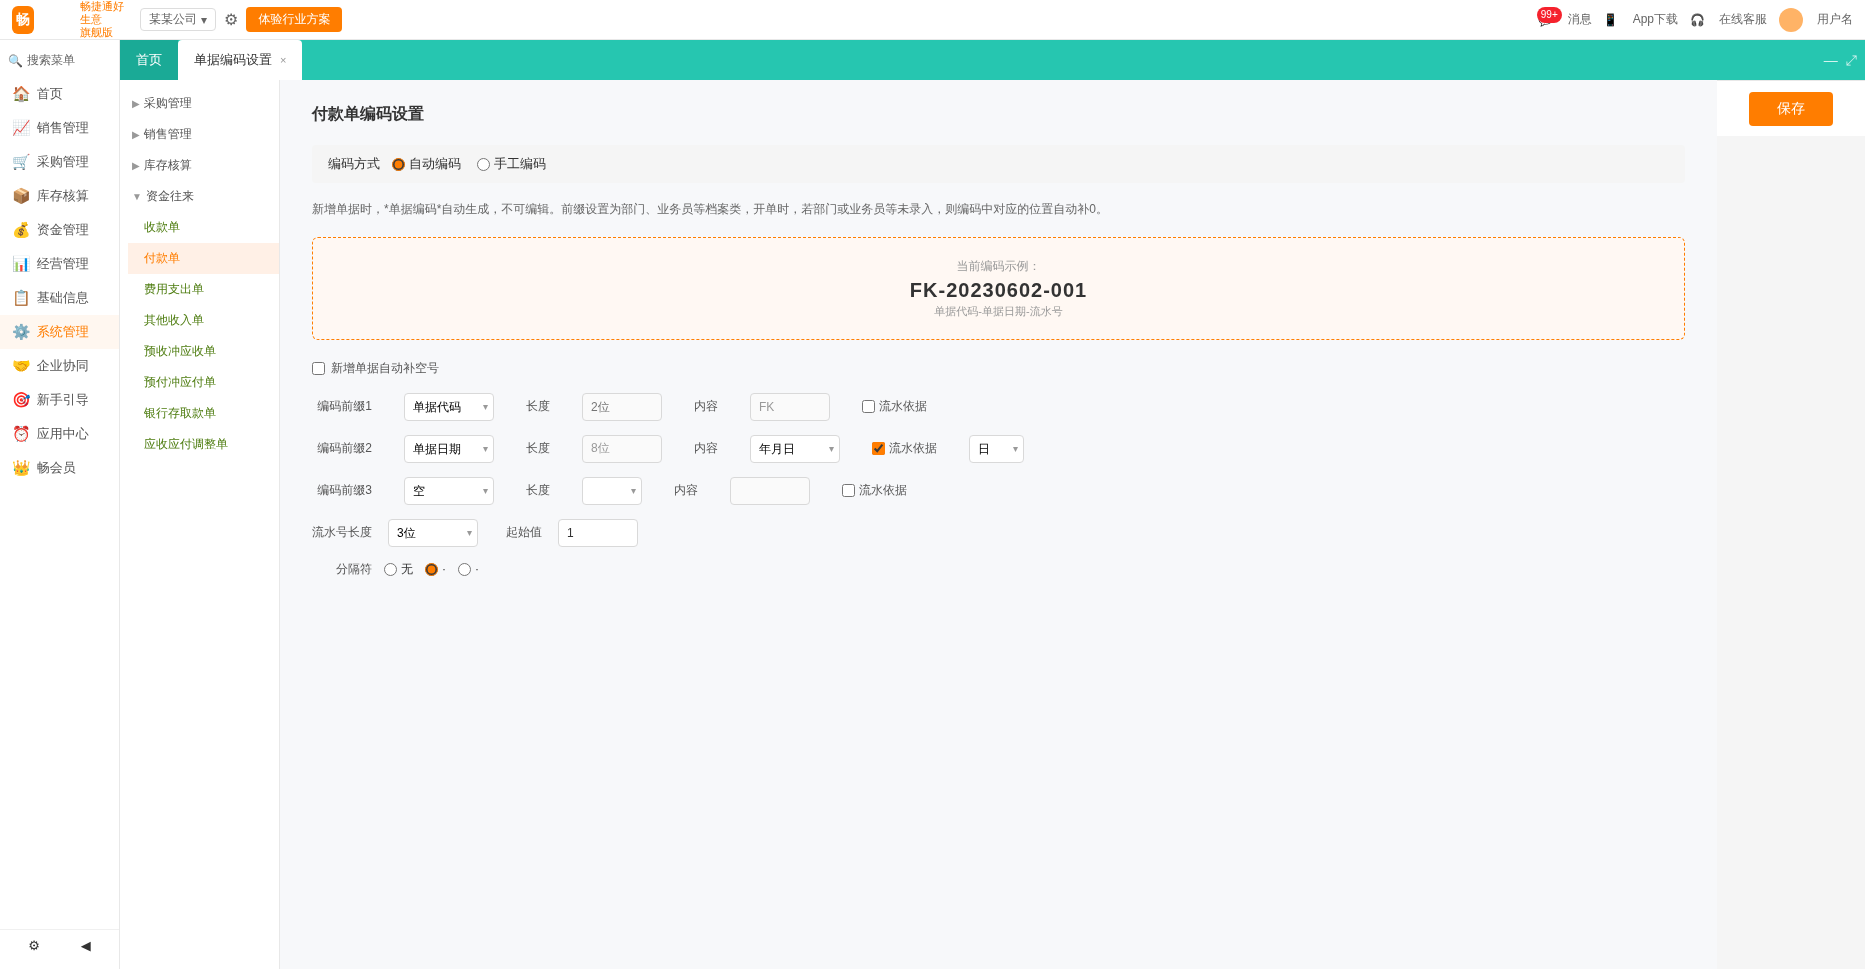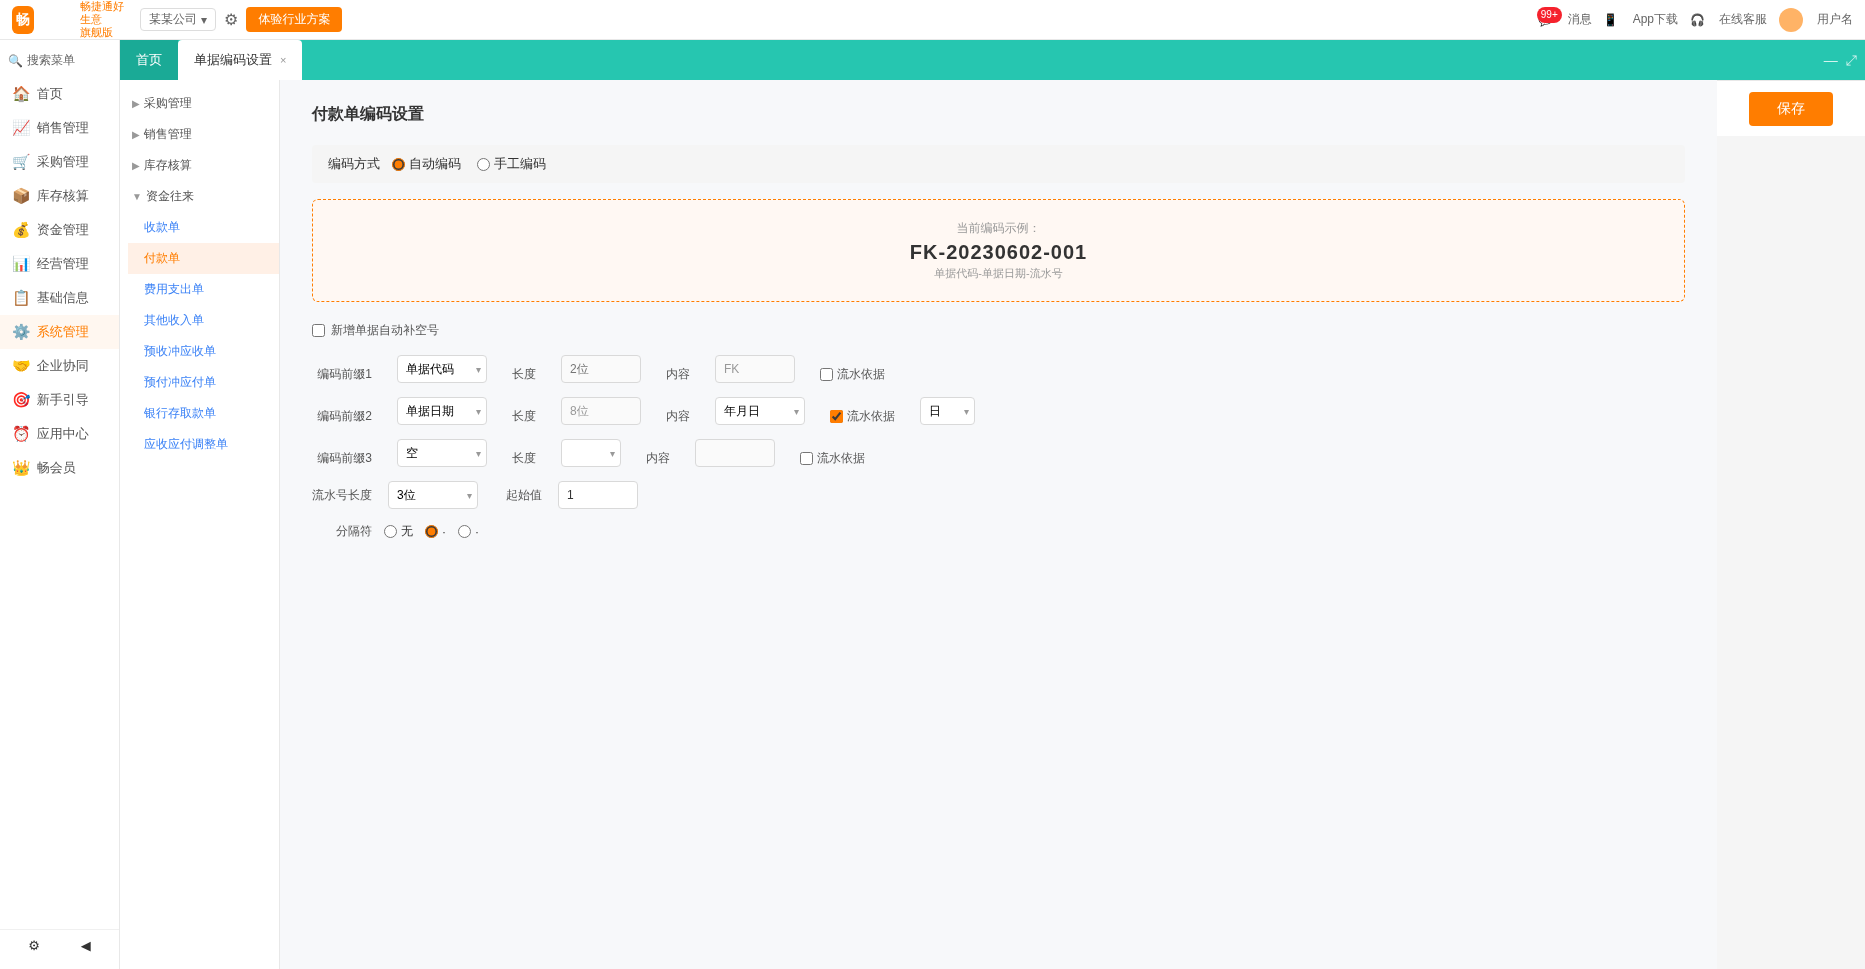--- a/index.html
+++ b/index.html
@@ -129,21 +129,21 @@
     .second-sidebar {
       width: 160px;
       background: #fff;
       border-right: 1px solid #e8e8e8;
       padding: 8px 0;
       overflow-y: auto;
     }
     .second-sidebar-item {
       padding: 7px 16px;
       font-size: 12px;
-      color: #3b82f6;
+      color: #4d7c0f;
       cursor: pointer;
       display: flex; align-items: center; gap: 4px;
     }
     .second-sidebar-item.active { background: #fff0e6; color: #ff7d00; font-weight: 500; }
     .second-sidebar-group {
       padding: 7px 12px;
       font-size: 12px;
       color: #555;
       cursor: pointer;
       display: flex; align-items: center; gap: 4px;
@@ -219,22 +219,22 @@
     .checkbox-row {
       display: flex; align-items: center; gap: 6px;
       font-size: 12px; color: #555;
       margin-bottom: 16px;
     }
     input[type="checkbox"] { accent-color: #ff7d00; }
 
     
     .form-row {
       display: flex;
-      align-items: flex-end;
-      gap: 25px;
+      align-items: center;
+      gap: 32px;
       margin-bottom: 14px;
     }
     .form-label {
       font-size: 12px;
       color: #555;
       width: 60px;
       text-align: right;
       flex-shrink: 0;
     }
     .form-select {
@@ -504,20 +504,21 @@
                 <input type="radio" name="encode_method" checked="" style="">
                 <span>自动编码</span>
               </label>
               <label class="radio-item">
                 <input type="radio" name="encode_method" style="">
                 <span>手工编码</span>
               </label>
             </div>
           </div>
 
+          <div class="info-text">新增单据时，*单据编码*自动生成，不可编辑。前缀设置为部门、业务员等档案类，开单时，若部门或业务员等未录入，则编码中对应的位置自动补0。</div>
 
           <div class="preview-box">
             <div style="font-size:12px;color:#999;margin-bottom:4px;">当前编码示例：</div>
             <div class="preview-code">FK-20230602-001</div>
             <div class="preview-desc">单据代码-单据日期-流水号</div>
           </div>
 
           <div class="checkbox-row">
             <input type="checkbox" style="">
             <span>新增单据自动补空号</span>

